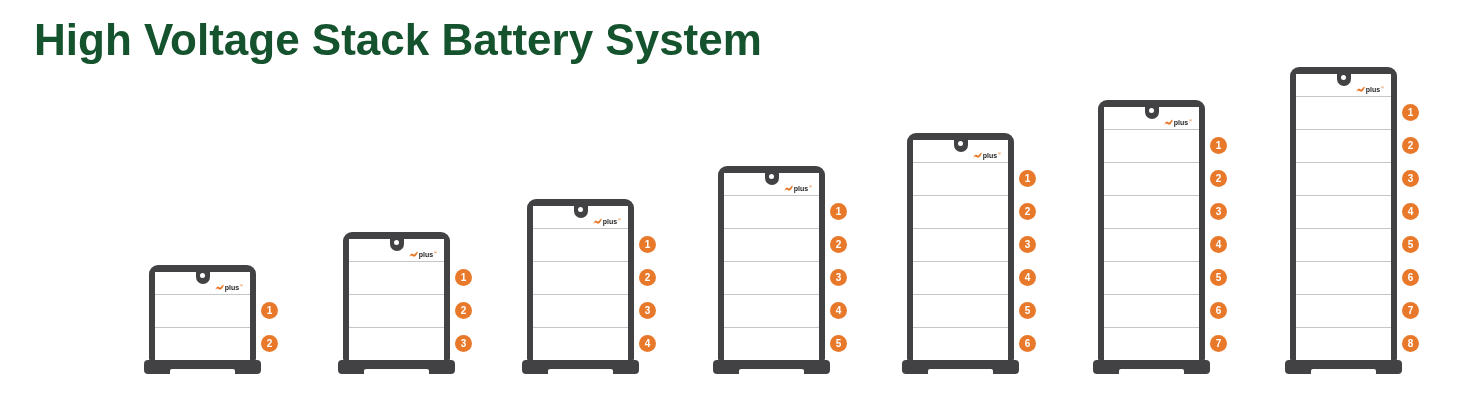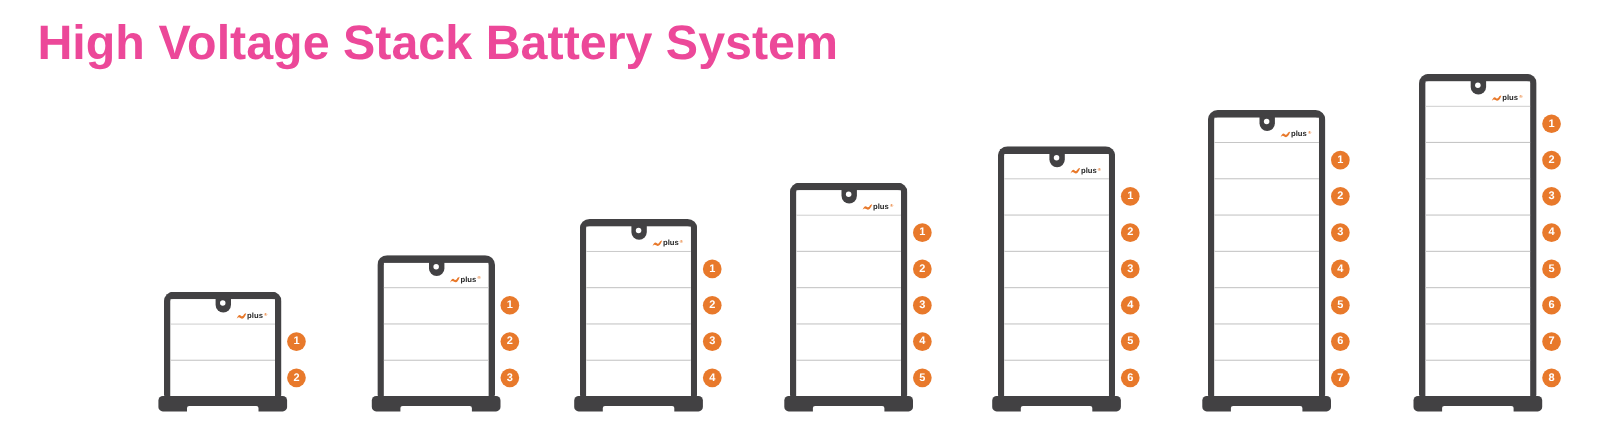--- a/index.html
+++ b/index.html
@@ -2,21 +2,21 @@
 <html><head>
 <meta charset="utf-8">
 <style>
   * { margin: 0; padding: 0; box-sizing: border-box; }
   html, body { width: 1464px; height: 403px; background: #ffffff; overflow: hidden;
     font-family: "Liberation Sans", sans-serif; }
   #canvas { position: relative; width: 1464px; height: 403px; background: #ffffff; }
 
   .page-title {
     position: absolute; left: 34px; top: 16px;
-    font-size: 44px; font-weight: bold; color: #ec4899;
+    font-size: 44px; font-weight: bold; color: #14532d;
     letter-spacing: 0px; line-height: 1.1; white-space: nowrap;
   }
 
   
   .unit { position: absolute; bottom: 29px; }
   .unit-body {
     position: relative; background: #ffffff;
     border: 6px solid #424143; border-top-width: 7px; border-bottom-width: 0;
     border-radius: 9px 9px 1px 1px;
     display: flex; flex-direction: column;

